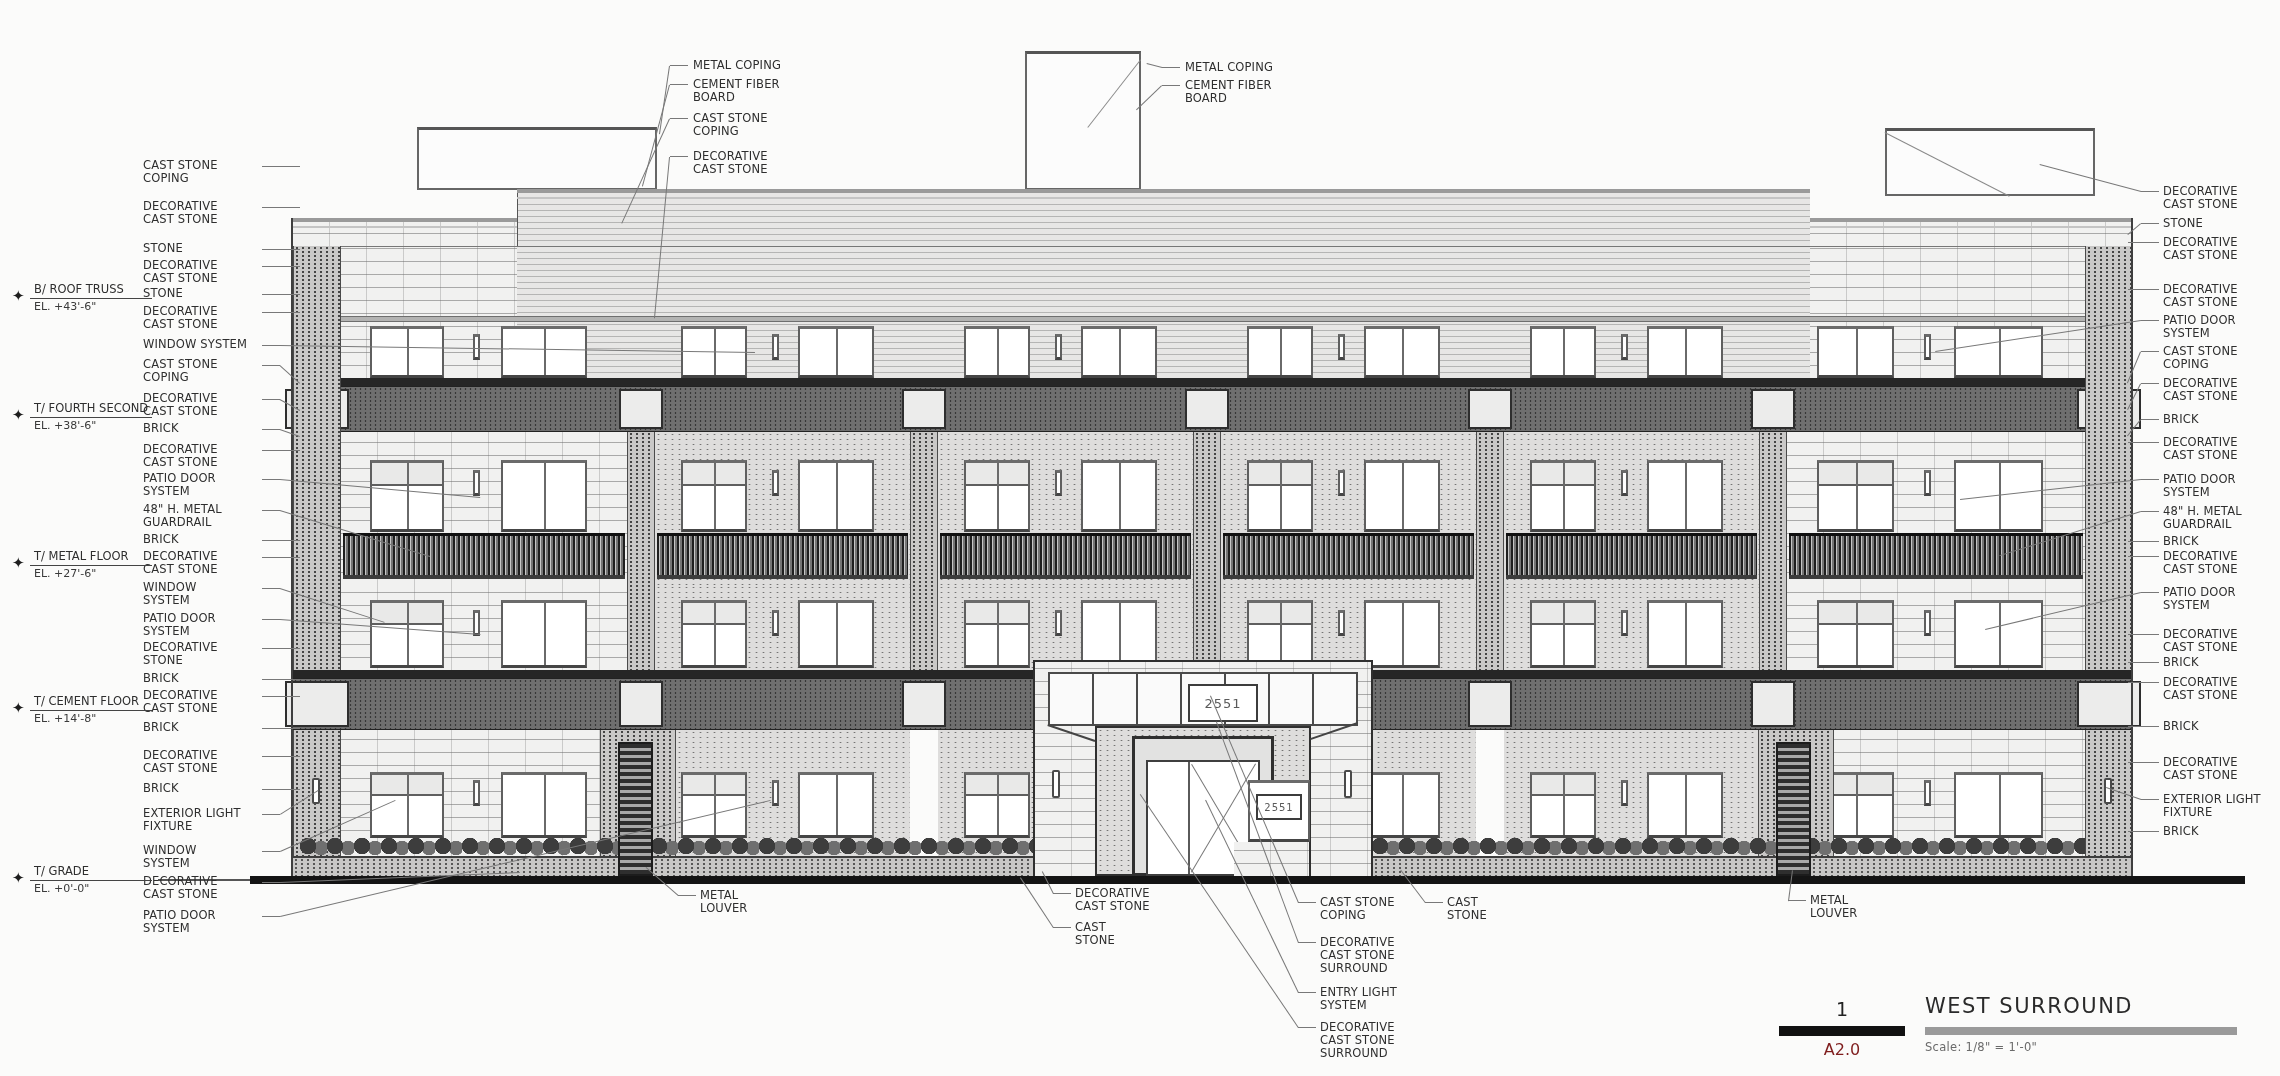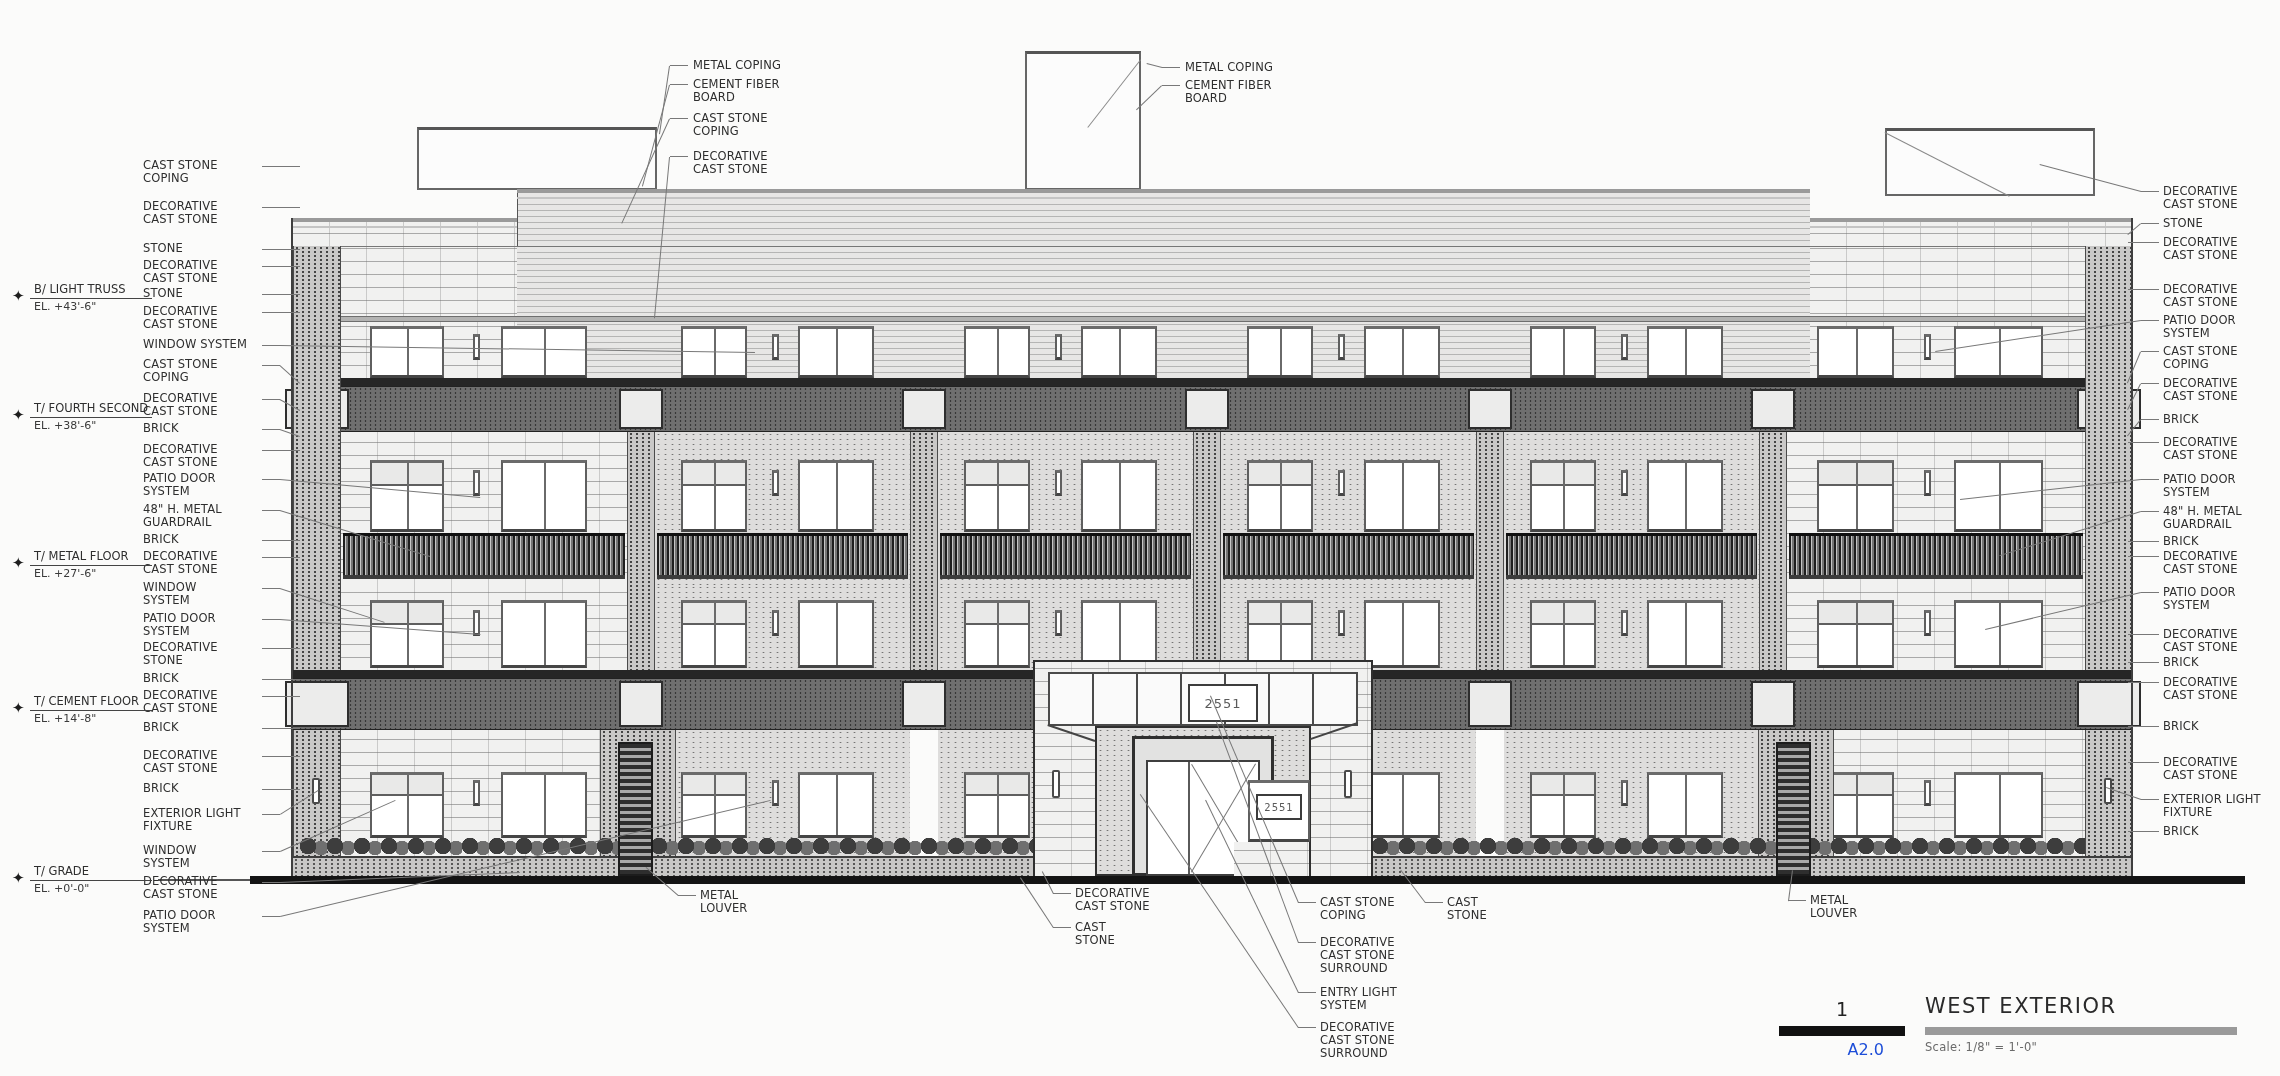--- a/index.html
+++ b/index.html
@@ -46,33 +46,33 @@
   .surround{background:#e2e2e1;border:3px solid #2f2f2f;}
   .doorwhite{background:#fff;border:2px solid #3f3f3f;}
   .plaque{position:absolute;box-sizing:border-box;border:2px solid #3c3c3c;background:#fff;
     display:flex;align-items:center;justify-content:center;font-size:13px;color:#5a5a5a;letter-spacing:1px;}
   .lbl{position:absolute;font-size:11.5px;line-height:13px;color:#2e2e2e;white-space:pre-line;letter-spacing:.15px;}
   .mname{position:absolute;font-size:11.5px;line-height:12px;color:#2e2e2e;white-space:nowrap;}
   .melev{position:absolute;font-size:11px;line-height:12px;color:#3a3a3a;white-space:nowrap;}
   .dm{position:absolute;font-size:15px;color:#1d1d1d;line-height:15px;}
   .tb-num{position:absolute;left:1800px;top:998px;width:84px;text-align:center;font-size:19px;color:#222;}
   .tb-bar{position:absolute;left:1779px;top:1026px;width:126px;height:10px;background:#111;}
-  .tb-sheet{position:absolute;left:1800px;top:1040px;width:84px;text-align:right;font-size:16px;color:#1d4ed8;}
+  .tb-sheet{position:absolute;left:1800px;top:1040px;width:84px;text-align:center;font-size:16px;color:#7f1d1d;}
   .tb-title{position:absolute;left:1925px;top:994px;font-size:21px;letter-spacing:1.5px;color:#2a2a2a;}
   .tb-underline{position:absolute;left:1925px;top:1027px;width:312px;height:8px;background:#9a9a9a;}
   .tb-scale{position:absolute;left:1925px;top:1040px;font-size:11.5px;color:#6a6a6a;letter-spacing:.3px;}
 </style>
 </head>
 <body>
 
 <div id="canvas">
   <div class="tb-num">1</div>
   <div class="tb-bar"></div>
   <div class="tb-sheet">A2.0</div>
-  <div class="tb-title">WEST EXTERIOR</div>
+  <div class="tb-title">WEST SURROUND</div>
   <div class="tb-underline"></div>
   <div class="tb-scale">Scale: 1/8" = 1'-0"</div>
 <div class="a box" style="left: 417px; top: 127px; width: 240px; height: 63px;"></div>
     <div class="a box" style="left: 1025px; top: 51px; width: 116px; height: 139px;"></div>
     <div class="a box" style="left: 1885px; top: 128px; width: 210px; height: 68px;"></div>
     <div class="ln" style="left: 1885px; top: 132px; width: 140.431px; height: 1px; background: rgb(138, 138, 138); transform: rotate(0.473201rad);"></div>
     <div class="ln" style="left: 1141px; top: 60px; width: 86.2148px; height: 1px; background: rgb(138, 138, 138); transform: rotate(2.23286rad);"></div>
     <div class="a brickfine" style="left: 517px; top: 189px; width: 1293px; height: 57px; border-left: 1.5px solid rgb(85, 85, 85);"></div>
     <div class="a strip" style="left: 517px; top: 189px; width: 1293px; height: 4px;"></div>
     <div class="a strip2" style="left: 517px; top: 197px; width: 1293px; height: 2px;"></div>
@@ -583,21 +583,21 @@
     <div class="ln" style="left: 1298px; top: 1028px; width: 281.519px; height: 1.2px; background: rgb(120, 120, 120); transform: rotate(-2.16668rad);"></div>
     <div class="lbl" style="left: 1447px; top: 896px;">CAST
 STONE</div>
     <div class="ln" style="left: 1443px; top: 903px; width: 18px; height: 1.2px; background: rgb(120, 120, 120); transform: rotate(3.14159rad);"></div>
     <div class="ln" style="left: 1425px; top: 903px; width: 41.4005px; height: 1.2px; background: rgb(120, 120, 120); transform: rotate(-2.21913rad);"></div>
     <div class="lbl" style="left: 1810px; top: 894px;">METAL
 LOUVER</div>
     <div class="ln" style="left: 1806px; top: 901px; width: 18px; height: 1.2px; background: rgb(120, 120, 120); transform: rotate(3.14159rad);"></div>
     <div class="ln" style="left: 1788px; top: 901px; width: 31.257px; height: 1.2px; background: rgb(120, 120, 120); transform: rotate(-1.44247rad);"></div>
     <div class="dm" style="left: 12px; top: 289px;">✦</div>
-    <div class="mname" style="left: 34px; top: 283px;">B/ LIGHT TRUSS</div>
+    <div class="mname" style="left: 34px; top: 283px;">B/ ROOF TRUSS</div>
     <div class="ln" style="left: 30px; top: 298px; width: 122px; height: 1.4px; background: rgb(68, 68, 68); transform: rotate(0rad);"></div>
     <div class="melev" style="left: 34px; top: 301px;">EL. +43'-6"</div>
     <div class="dm" style="left: 12px; top: 408px;">✦</div>
     <div class="mname" style="left: 34px; top: 402px;">T/ FOURTH SECOND</div>
     <div class="ln" style="left: 30px; top: 417px; width: 122px; height: 1.4px; background: rgb(68, 68, 68); transform: rotate(0rad);"></div>
     <div class="melev" style="left: 34px; top: 420px;">EL. +38'-6"</div>
     <div class="dm" style="left: 12px; top: 556px;">✦</div>
     <div class="mname" style="left: 34px; top: 550px;">T/ METAL FLOOR</div>
     <div class="ln" style="left: 30px; top: 565px; width: 122px; height: 1.4px; background: rgb(68, 68, 68); transform: rotate(0rad);"></div>
     <div class="melev" style="left: 34px; top: 568px;">EL. +27'-6"</div>

